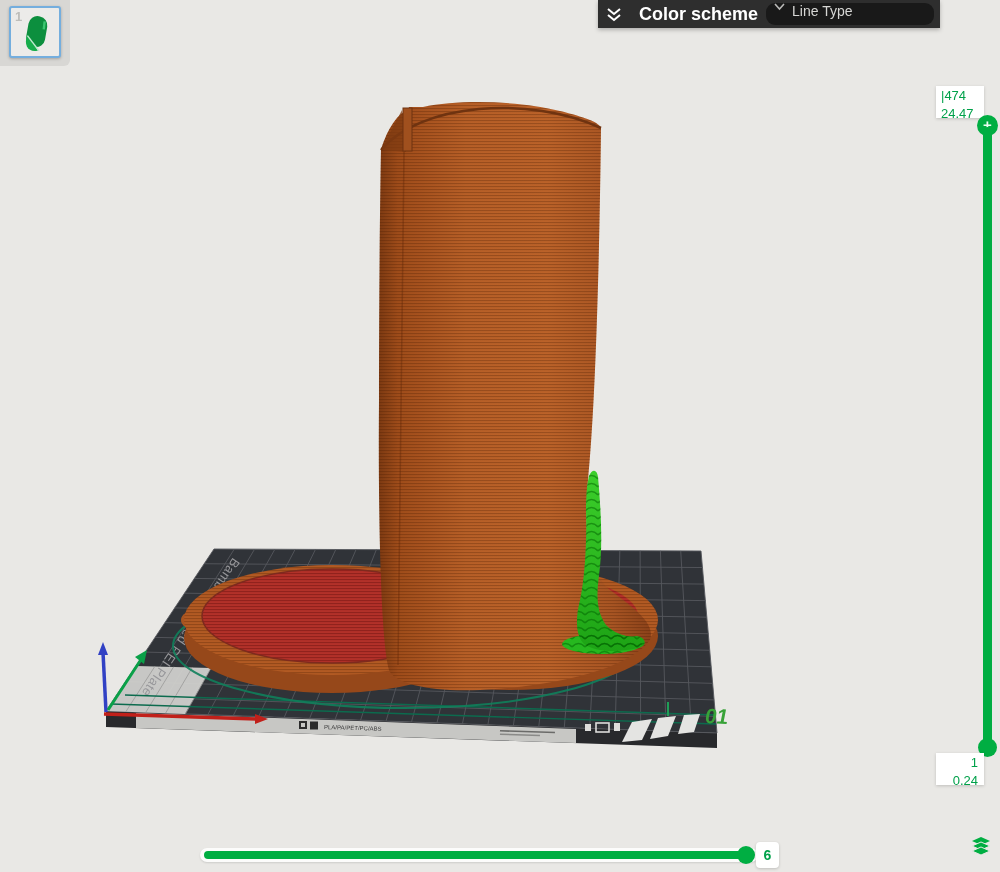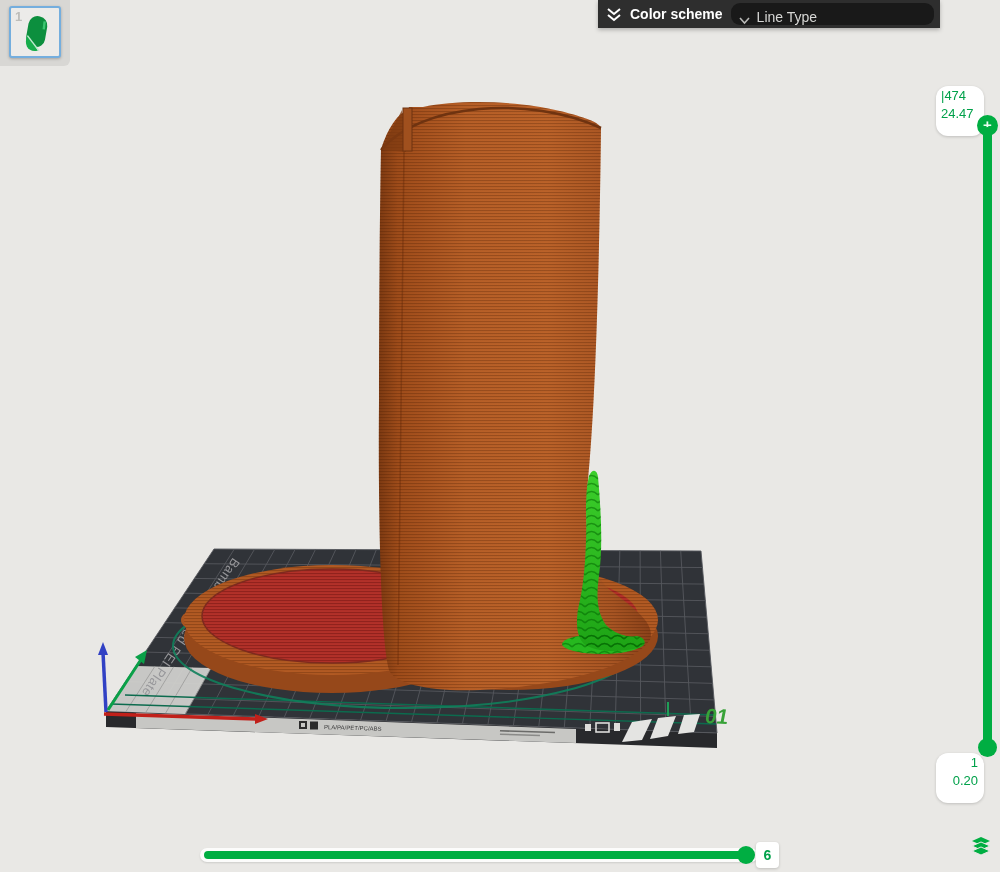--- a/index.html
+++ b/index.html
@@ -6,29 +6,29 @@
   *{box-sizing:border-box;font-family:"Liberation Sans",sans-serif;}
   #stage{position:relative;width:1000px;height:872px;background:#e9e8e5;overflow:hidden;}
 
   
   .thumb-panel{position:absolute;left:0;top:0;width:70px;height:66px;background:#d8d7d4;border-bottom-right-radius:6px;}
   .thumb{position:absolute;left:9px;top:6px;width:52px;height:52px;background:#ecebe9;border:2px solid #74aede;border-radius:3px;box-shadow:0 1px 3px rgba(0,0,0,.25);cursor:pointer;}
   .thumb-num{position:absolute;left:4px;top:1px;font-size:13px;color:#bdbdba;font-weight:bold;}
 
   
   .topbar{position:absolute;left:598px;top:0;width:342px;height:28px;background:#2e2e2e;display:flex;align-items:center;gap:8px;padding:0 6px 0 8px;box-shadow:0 2px 4px rgba(0,0,0,.25);}
-  .topbar .cs-label{color:#fff;font-size:14px;font-weight:bold;white-space:nowrap;}
-  .lt-dd{height:22px;flex:1;background:#191919;border-radius:9px;display:flex;align-items:flex-end;gap:7px;padding:0 8px;cursor:pointer;}
+  .topbar .cs-label{color:#fff;font-size:18px;font-weight:bold;white-space:nowrap;margin-left:9px;}
+  .lt-dd{height:22px;flex:1;background:#191919;border-radius:9px;display:flex;align-items:flex-start;gap:7px;padding:0 8px;cursor:pointer;}
   .lt-dd span{color:#d7d7d5;font-size:14px;}
 
   
   .vtrack{position:absolute;left:983px;top:127px;width:9px;height:621px;background:#00ae42;border-radius:5px;cursor:pointer;}
   .vplus{position:absolute;left:977px;top:115px;width:21px;height:21px;border-radius:50%;background:#00ae42;color:#eafff1;font-size:15px;font-weight:bold;line-height:19px;text-align:center;cursor:pointer;}
   .vhandle{position:absolute;left:978px;top:738px;width:19px;height:19px;border-radius:50%;background:#00ae42;cursor:grab;}
-  .vtip{position:absolute;width:48px;height:50px;background:#fff;border-radius:12px;box-shadow:0 1px 3px rgba(0,0,0,.18);color:#00a14a;font-size:13px;line-height:18px;padding:1px 6px 0 5px;}
+  .vtip{position:absolute;width:48px;height:32px;background:#fff;border-radius:0;box-shadow:0 1px 3px rgba(0,0,0,.18);color:#00a14a;font-size:13px;line-height:18px;padding:1px 6px 0 5px;}
   .vtip.top{left:936px;top:86px;text-align:left;}
   .vtip.bottom{left:936px;top:753px;text-align:right;}
   .layers-btn{position:absolute;left:970px;top:836px;width:22px;height:20px;cursor:pointer;}
 
   
   .htrack{position:absolute;left:200px;top:848px;width:558px;height:14px;background:#fcfcfb;border-radius:7px;box-shadow:0 1px 2px rgba(0,0,0,.12);cursor:pointer;}
   .hfill{position:absolute;left:204px;top:851px;width:544px;height:8px;background:#00ae42;border-radius:4px;}
   .hhandle{position:absolute;left:737px;top:846px;width:18px;height:18px;border-radius:50%;background:#00ae42;cursor:grab;}
   .hval{position:absolute;left:756px;top:842px;width:23px;height:26px;background:#fff;border-radius:4px;box-shadow:0 1px 3px rgba(0,0,0,.18);color:#00a14a;font-size:14px;font-weight:600;text-align:center;line-height:26px;}
 
@@ -213,21 +213,21 @@
 
   <div class="vtip top">
     <div><span>|</span><span>474</span></div>
     <div>24.47</div>
   </div>
   <div class="vplus">+</div>
   <div class="vtrack"></div>
   <div class="vhandle"></div>
   <div class="vtip bottom">
     <div>1</div>
-    <div>0.20</div>
+    <div>0.24</div>
   </div>
   <div class="layers-btn">
     <svg width="22" height="20">
       <polygon points="11,1 20,5 11,9 2,5" fill="#00ae42"></polygon>
       <polygon points="11,6 20,10 11,14 2,10" fill="#00ae42" stroke="#e9e8e5" stroke-width="1"></polygon>
       <polygon points="11,11 20,15 11,19 2,15" fill="#00ae42" stroke="#e9e8e5" stroke-width="1"></polygon>
     </svg>
   </div>
 
   <div class="htrack"></div>

